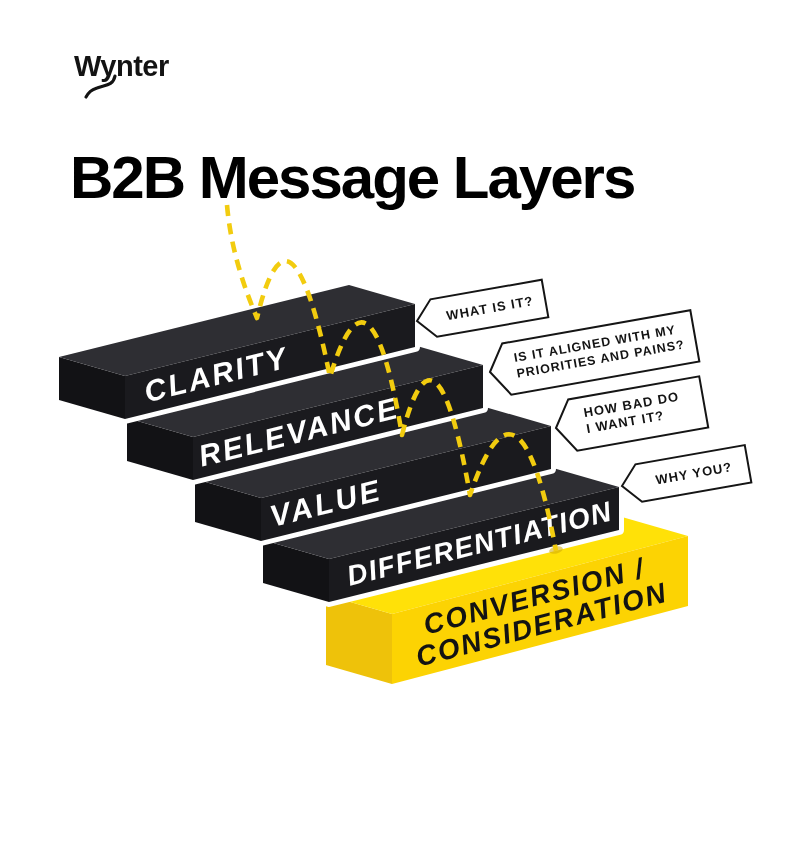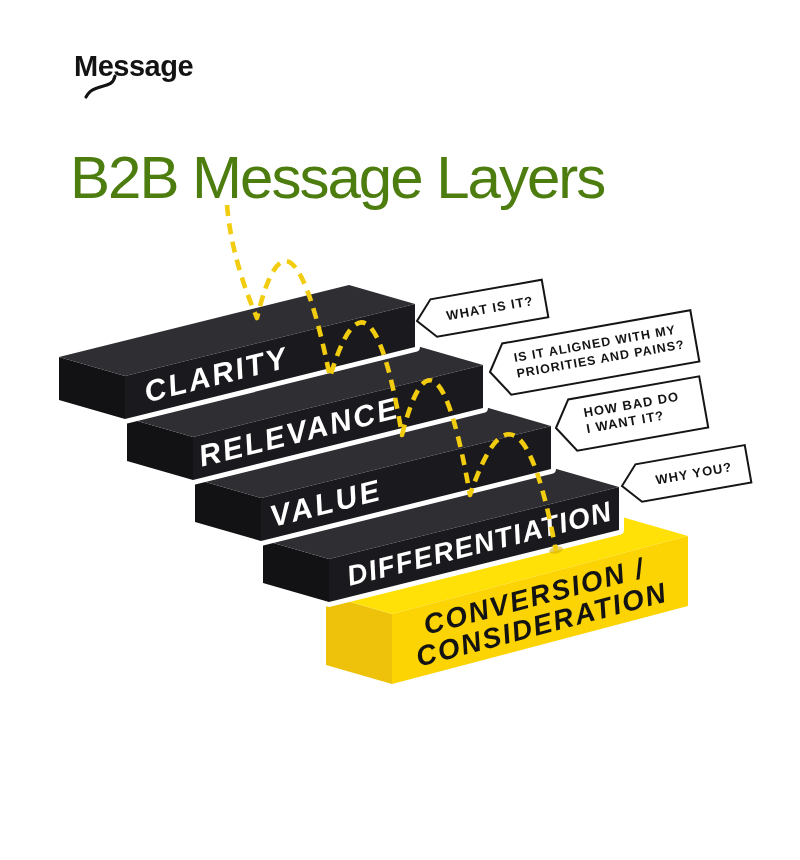--- a/index.html
+++ b/index.html
@@ -8,21 +8,21 @@
     background:#ffffff;
     font-family:"Liberation Sans", sans-serif;
   }
   .scene{position:absolute;left:0;top:0;z-index:1;}
   .logo{
     position:absolute;left:74px;top:50px;z-index:2;
     font-size:29px;font-weight:bold;letter-spacing:-0.5px;color:#131313;
   }
   .title{
     position:absolute;left:70px;top:108px;z-index:2;
-    font-size:60px;font-weight:normal;letter-spacing:-2px;color:#4d7c0f;
+    font-size:60px;font-weight:bold;letter-spacing:-2px;color:#000000;
     line-height:1;white-space:nowrap;
   }
   .step-label{
     font-weight:bold;font-style:italic;
     font-family:"Liberation Sans", sans-serif;
   }
   .bubble-text{
     font-weight:bold;
     font-family:"Liberation Sans", sans-serif;
     letter-spacing:1px;
@@ -106,14 +106,14 @@
     <text class="bubble-text" x="30" y="-5.5" font-size="13" fill="#131313">HOW BAD DO</text>
     <text class="bubble-text" x="30" y="10.5" font-size="13" fill="#131313">I WANT IT?</text>
   </g>
 
   <g transform="translate(622,486) rotate(-10)">
     <path d="M0,0 L17,-19 L128,-19 L128,19 L17,19 Z" stroke-width="2" stroke-linejoin="miter" fill="#ffffff" stroke="#151515"></path>
     <text class="bubble-text" x="73" y="4.5" font-size="13" text-anchor="middle" fill="#131313">WHY YOU?</text>
   </g>
 </svg>
 
-<div class="logo">Message</div>
+<div class="logo">Wynter</div>
 <h1 class="title">B2B Message Layers</h1>
 
 </body></html>

